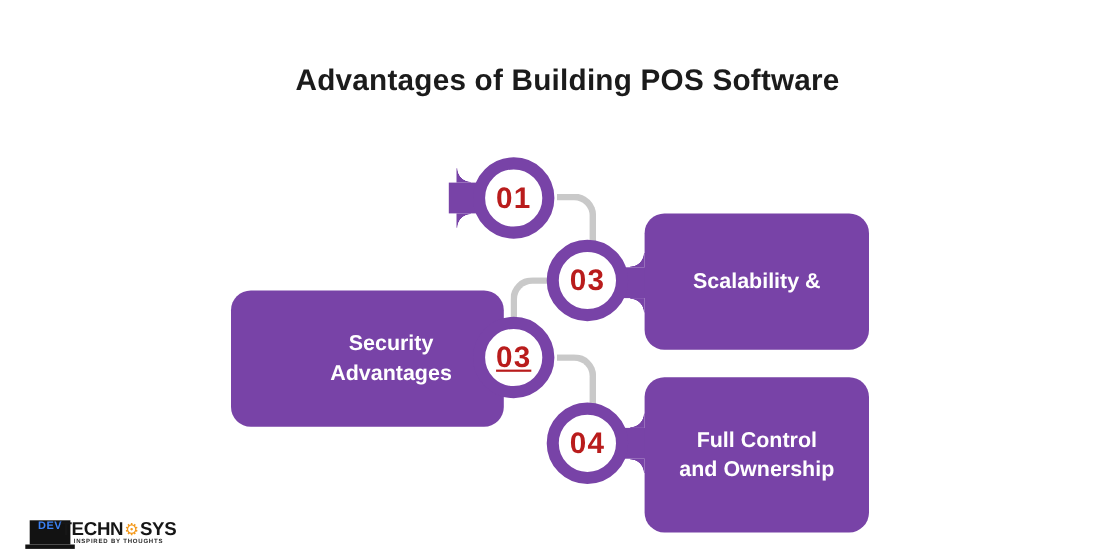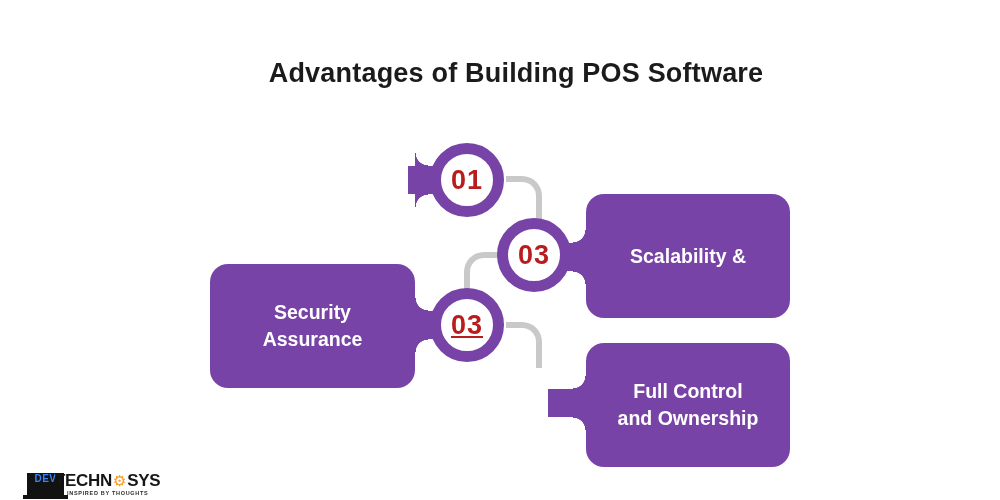--- a/index.html
+++ b/index.html
@@ -32,22 +32,22 @@
     justify-content: center;
     color: #ffffff;
     font-size: 19.5px;
     font-weight: 700;
     line-height: 1.38;
     text-align: center;
     z-index: 3;
   }
   .card1 { left: 210px; top: 115px; width: 205px; height: 124px; }
   .card2 { left: 586px; top: 194px; width: 204px; height: 124px; gap: 12px; }
-  .card3 { left: 210px; top: 264px; width: 205px; height: 124px; }
-  .card4 { left: 586px; top: 343px; width: 204px; height: 124px; }
+  .card3 { left: 210px; top: 264px; width: 205px; height: 124px; padding-left: 43px; }
+  .card4 { left: 586px; top: 343px; width: 204px; height: 141px; }
 
   .tab {
     position: absolute;
     background: #7843A7;
     z-index: 2;
     width: 45px;
     height: 28px;
   }
   .tab1 { left: 408px; top: 166px; }
   .tab2 { left: 548px; top: 243px; }
@@ -151,35 +151,38 @@
   <div class="fil fil-tr f3a"></div>
   <div class="fil fil-br f3b"></div>
   <div class="fil fil-tl f4a"></div>
   <div class="fil fil-bl f4b"></div>
 
   <div class="card card2">
     <span>Scalability &amp;</span>
   </div>
   <div class="card card3">
     <span>Security</span>
-    <span>Assurance</span>
+    <span>Advantages</span>
   </div>
   <div class="card card4">
     <span>Full Control</span>
     <span>and Ownership</span>
   </div>
 
   <div class="badge b1">
     <span>01</span>
   </div>
   <div class="badge b2">
     <span>03</span>
   </div>
   <div class="badge b3">
     <span>03</span>
+  </div>
+  <div class="badge b4">
+    <span>04</span>
   </div>
 
   <div class="logo">
     <div class="logo-monitor">
       <span>DEV</span>
     </div>
     <div class="logo-base"></div>
     <div class="logo-word">
       <span>TECHN</span><span class="gear">⚙</span><span>SYS</span>
     </div>

